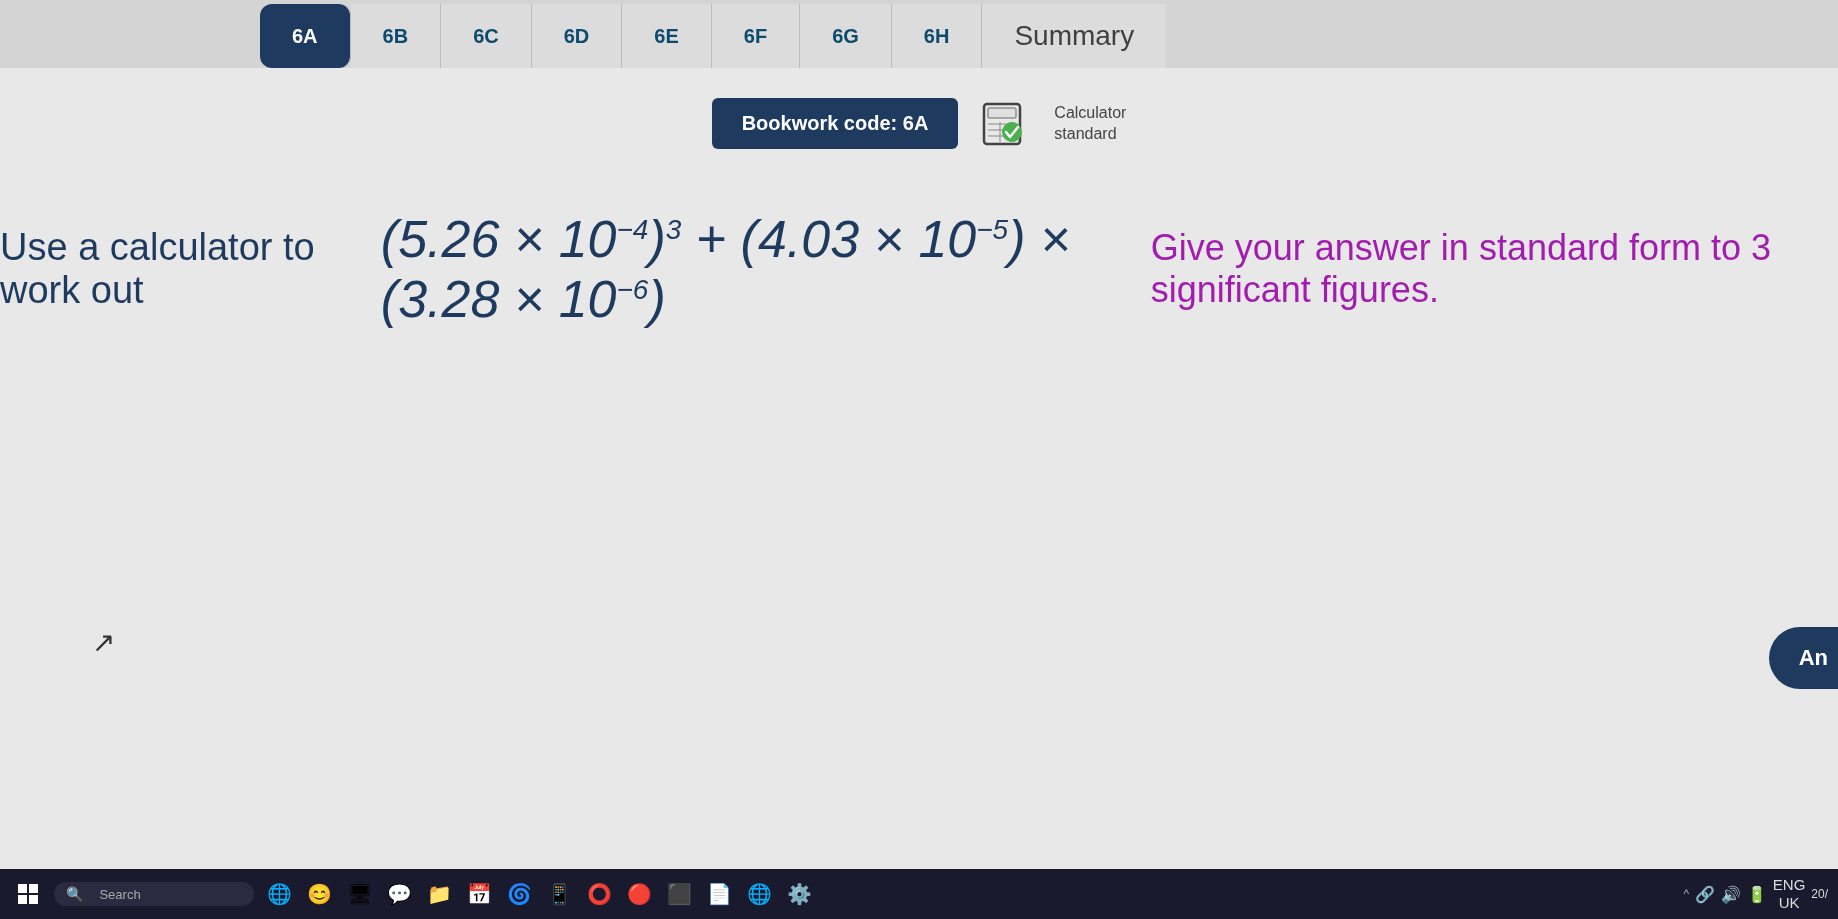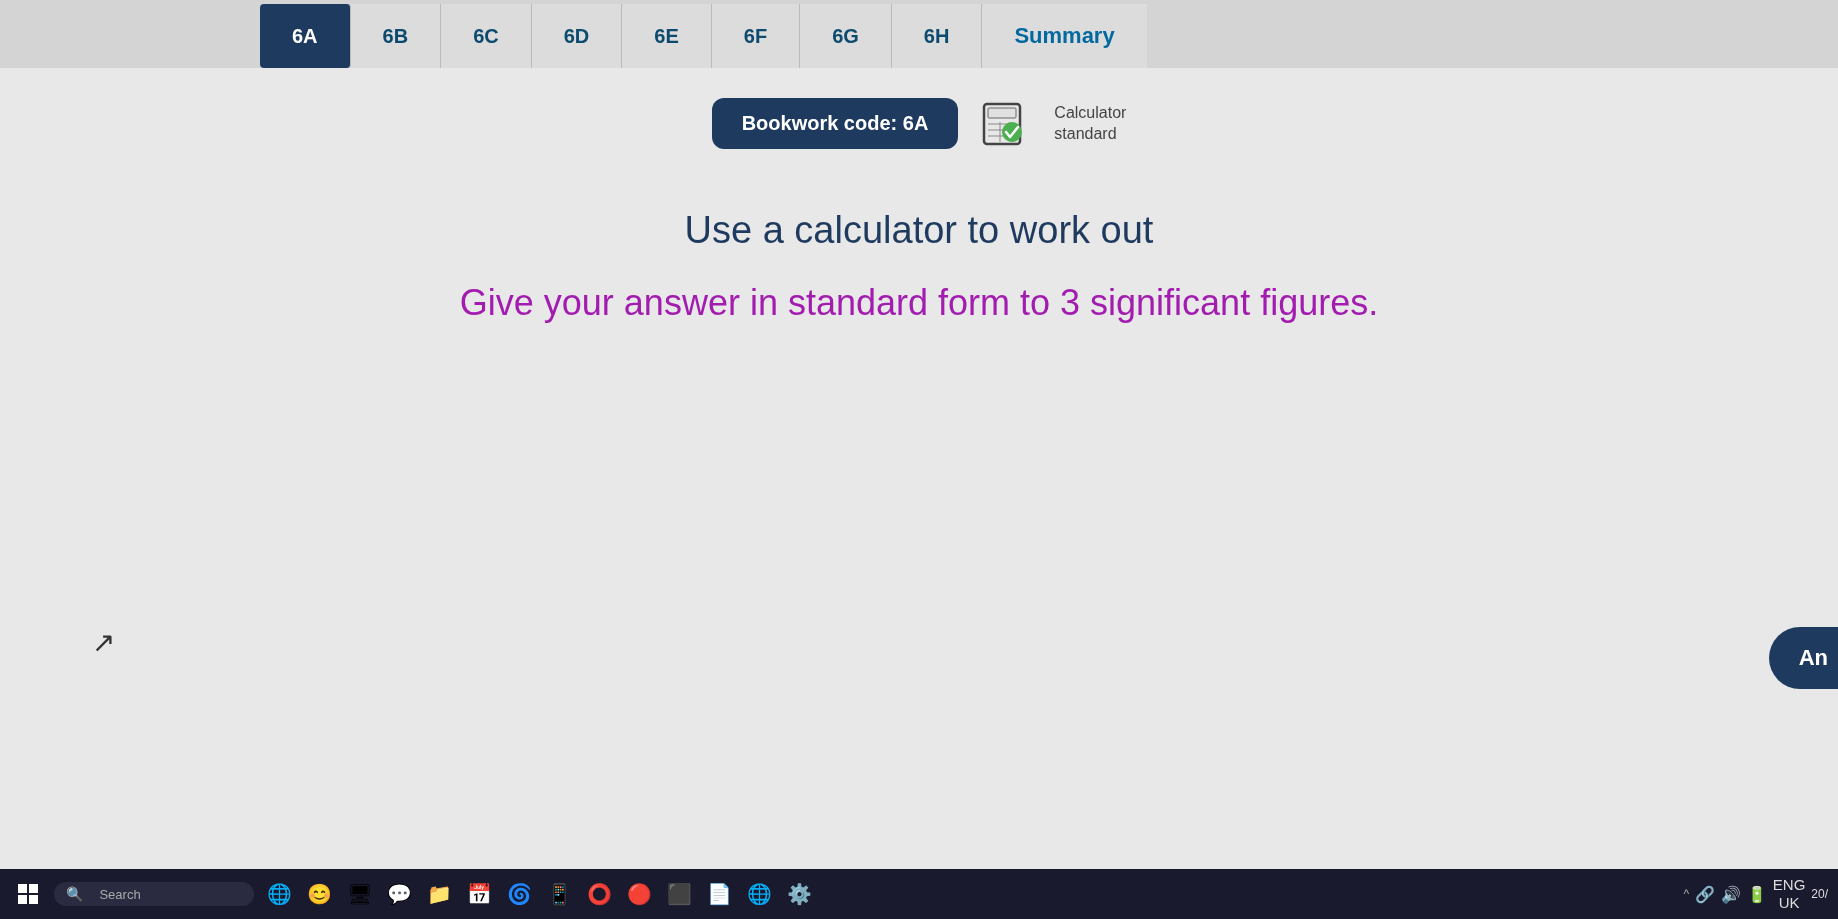--- a/index.html
+++ b/index.html
@@ -36,27 +36,27 @@
       color: #0c4a6e;
       cursor: pointer;
       border-right: 1px solid #bbb;
       background: #dcdcdc;
       height: 100%;
     }
 
     .tab.active {
       background: #1e3a5f;
       color: #ffffff;
-      border-radius: 4px;
+      border-radius: 12px;
     }
 
     .tab:last-child {
-      font-weight: 700;
-      font-size: 22px;
-      color: #0369a1;
+      font-weight: 400;
+      font-size: 28px;
+      color: #404040;
       background: #dcdcdc;
       border-right: none;
     }
 
     
     .main-content {
       flex: 1;
       display: flex;
       flex-direction: column;
       align-items: center;
@@ -72,41 +72,41 @@
       gap: 20px;
       margin-bottom: 60px;
     }
 
     .bookwork-badge {
       background: #1e3a5f;
       color: #ffffff;
       font-size: 20px;
       font-weight: 600;
       padding: 14px 30px;
-      border-radius: 12px;
+      border-radius: 6px;
     }
 
     .calculator-info {
       display: flex;
       align-items: center;
       gap: 28px;
     }
 
     .calculator-text {
       display: flex;
       flex-direction: column;
       font-size: 16px;
       color: #444;
       line-height: 1.3;
     }
 
     
     .question-area {
       display: flex;
-      flex-direction: column;
+      flex-direction: row;
       align-items: center;
       gap: 30px;
       width: 100%;
     }
 
     .instruction-text {
       font-size: 38px;
       color: #1e3a5f;
       font-weight: 400;
     }
@@ -326,20 +326,23 @@
       <div class="calculator-text">
         <span>Calculator</span>
         <span>standard</span>
       </div>
     </div>
   </div>
 
   <div class="question-area">
     <div class="instruction-text">Use a calculator to work out</div>
 
+    <div class="math-expression">
+      <span>(5.26 × 10<sup>−4</sup>)<sup>3</sup> + (4.03 × 10<sup>−5</sup>) × (3.28 × 10<sup>−6</sup>)</span>
+    </div>
 
     <div class="standard-form-text">Give your answer in standard form to 3 significant figures.</div>
 
   </div>
 
   <div class="cursor-arrow">↖</div>
 
   <div class="answer-btn">An</div>
 
 </div>

